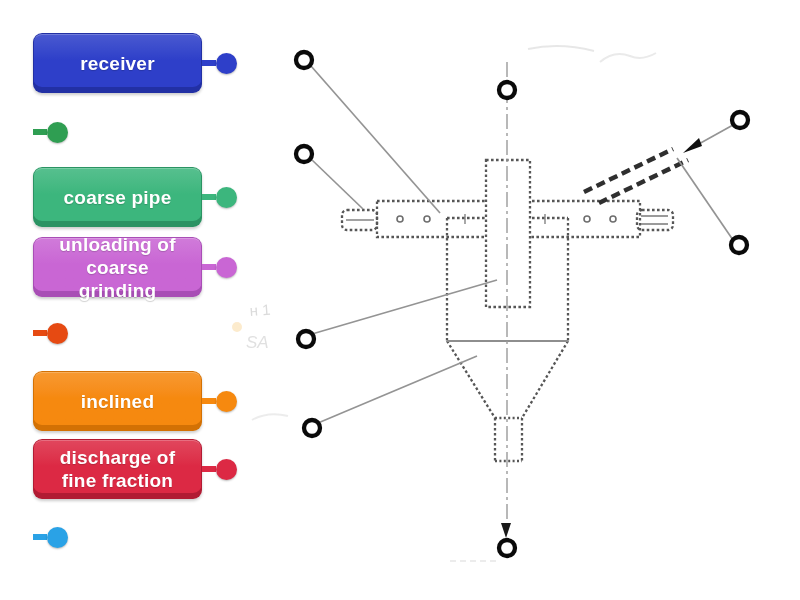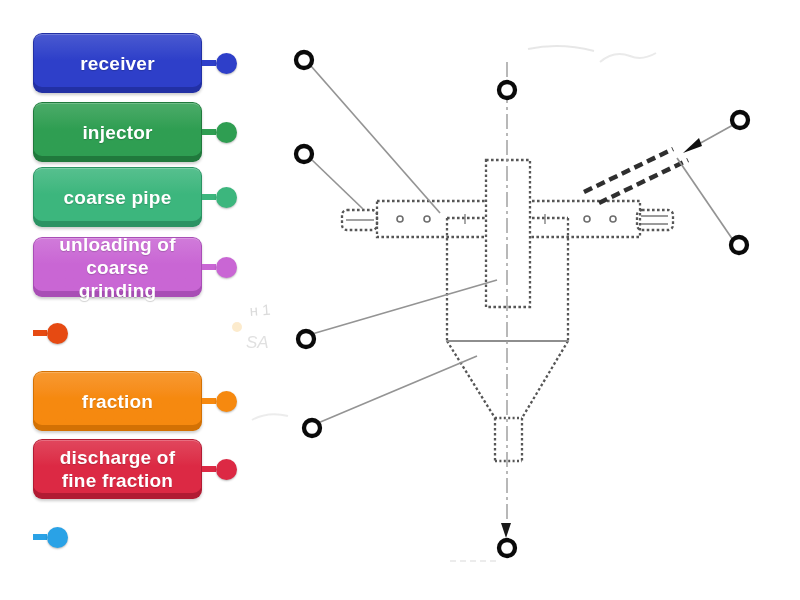--- a/index.html
+++ b/index.html
@@ -52,23 +52,20 @@
 <div class="label-row" style="top:33px">
   <div class="chip" style="--c: #2e3fc9; --d: #2230a4;">
       <span>receiver</span>
     </div>
   <div class="connector">
       <div class="stem" style="--c: #2e3fc9; --d: #2230a4;"></div>
       <div class="dot" style="--c: #2e3fc9; --d: #2230a4;"></div>
     </div>
 </div>
 <div class="label-row" style="top:102px">
-  <div class="chip" style="--c: #2f9e52; --d: #20793c;">
-      <span>injector</span>
-    </div>
   <div class="connector">
       <div class="stem" style="--c: #2f9e52; --d: #20793c;"></div>
       <div class="dot" style="--c: #2f9e52; --d: #20793c;"></div>
     </div>
 </div>
 <div class="label-row" style="top:167px">
   <div class="chip" style="--c: #3cb67d; --d: #2b9363;">
       <span>coarse pipe</span>
     </div>
   <div class="connector">
@@ -86,21 +83,21 @@
     </div>
 </div>
 <div class="label-row" style="top:303px">
   <div class="connector">
       <div class="stem" style="--c: #e64a12; --d: #bb3608;"></div>
       <div class="dot" style="--c: #e64a12; --d: #bb3608;"></div>
     </div>
 </div>
 <div class="label-row" style="top:371px">
   <div class="chip" style="--c: #f6890f; --d: #d37104;">
-      <span>fraction</span>
+      <span>inclined</span>
     </div>
   <div class="connector">
       <div class="stem" style="--c: #f6890f; --d: #d37104;"></div>
       <div class="dot" style="--c: #f6890f; --d: #d37104;"></div>
     </div>
 </div>
 <div class="label-row" style="top:439px">
   <div class="chip" style="--c: #dc2944; --d: #b11b33;">
       <span>discharge of fine fraction</span>
     </div>

